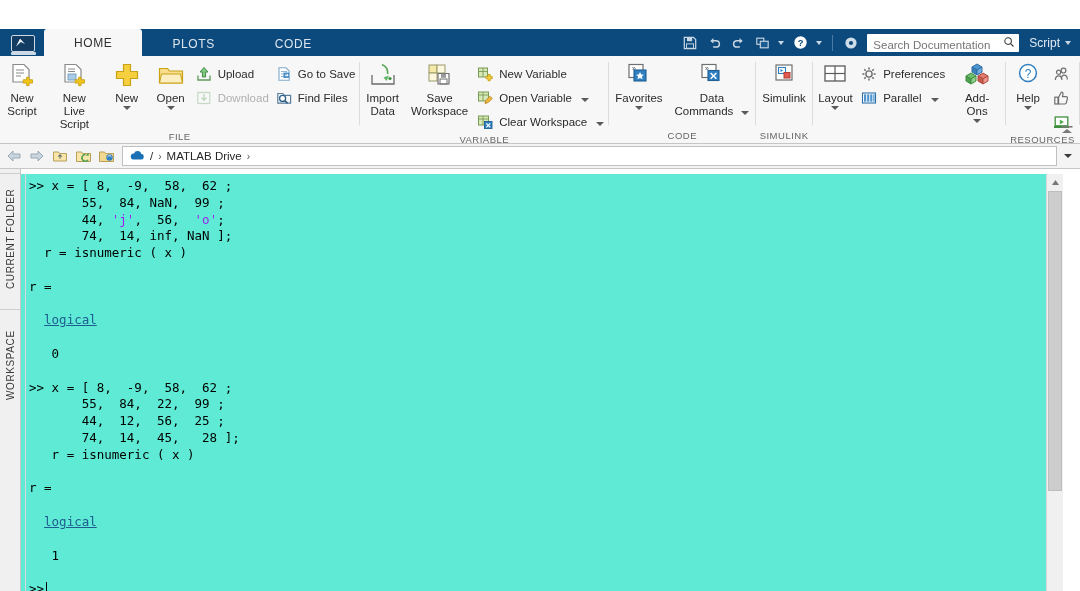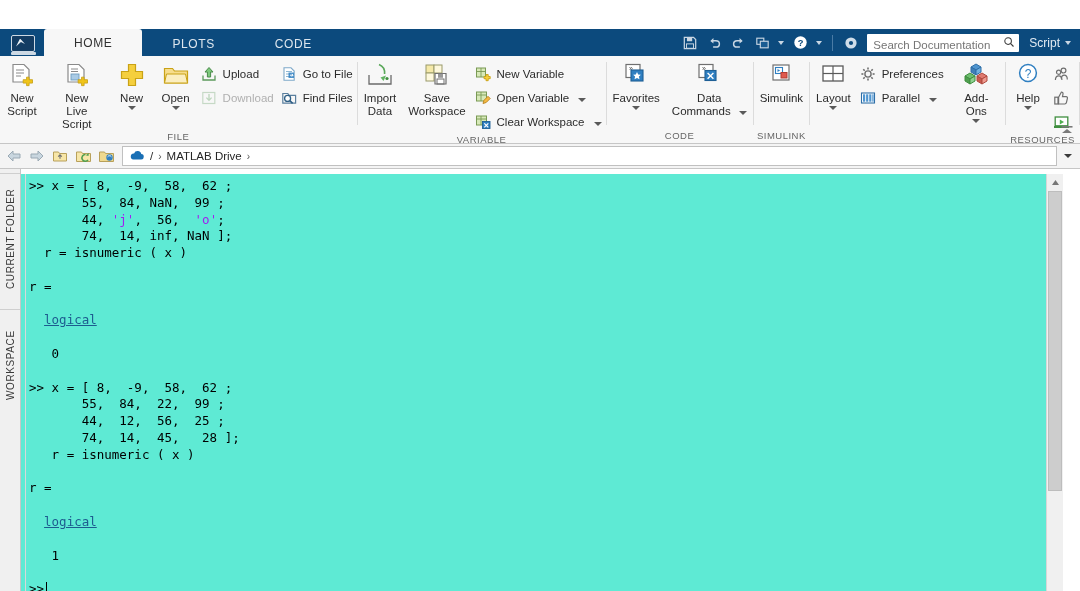--- a/index.html
+++ b/index.html
@@ -345,21 +345,21 @@
         <div class="smallcol">
           <div class="smallbtn">
             <span class="sic">
               <svg width="16" height="16" viewBox="0 0 16 16">
                   <path d="M3 1.8h7l3.2 3.2v9.2H3z" fill="#fff" stroke="#7fa9c9" stroke-width="1.1"></path>
                   <path d="M5 5.5h6M5 8h6M5 10.5h4" stroke="#8fb8d4" stroke-width="1"></path>
                   <path d="M7.5 6.5h5.5v5.5H7.5z" fill="#2f7fc1" opacity=".85"></path>
                   <path d="M9 9.2h3l-1.2-1.3M12 9.2l-1.2 1.3" stroke="#fff" stroke-width="1" fill="none"></path>
                 </svg>
             </span>
-            <span>Go to File</span>
+            <span>Go to Save</span>
           </div>
           <div class="smallbtn">
             <span class="sic">
               <svg width="16" height="16" viewBox="0 0 16 16">
                   <path d="M1.8 3.5h5l1.4 1.8h6.4v7.8H1.8z" fill="none" stroke="#5a7f9e" stroke-width="1.2"></path>
                   <circle cx="6.6" cy="8.4" r="3" fill="#fff" stroke="#2f5f85" stroke-width="1.3"></circle>
                   <line x1="8.8" y1="10.6" x2="11.6" y2="13.4" stroke="#2f5f85" stroke-width="1.5"></line>
                 </svg>
             </span>
             <span>Find Files</span>

